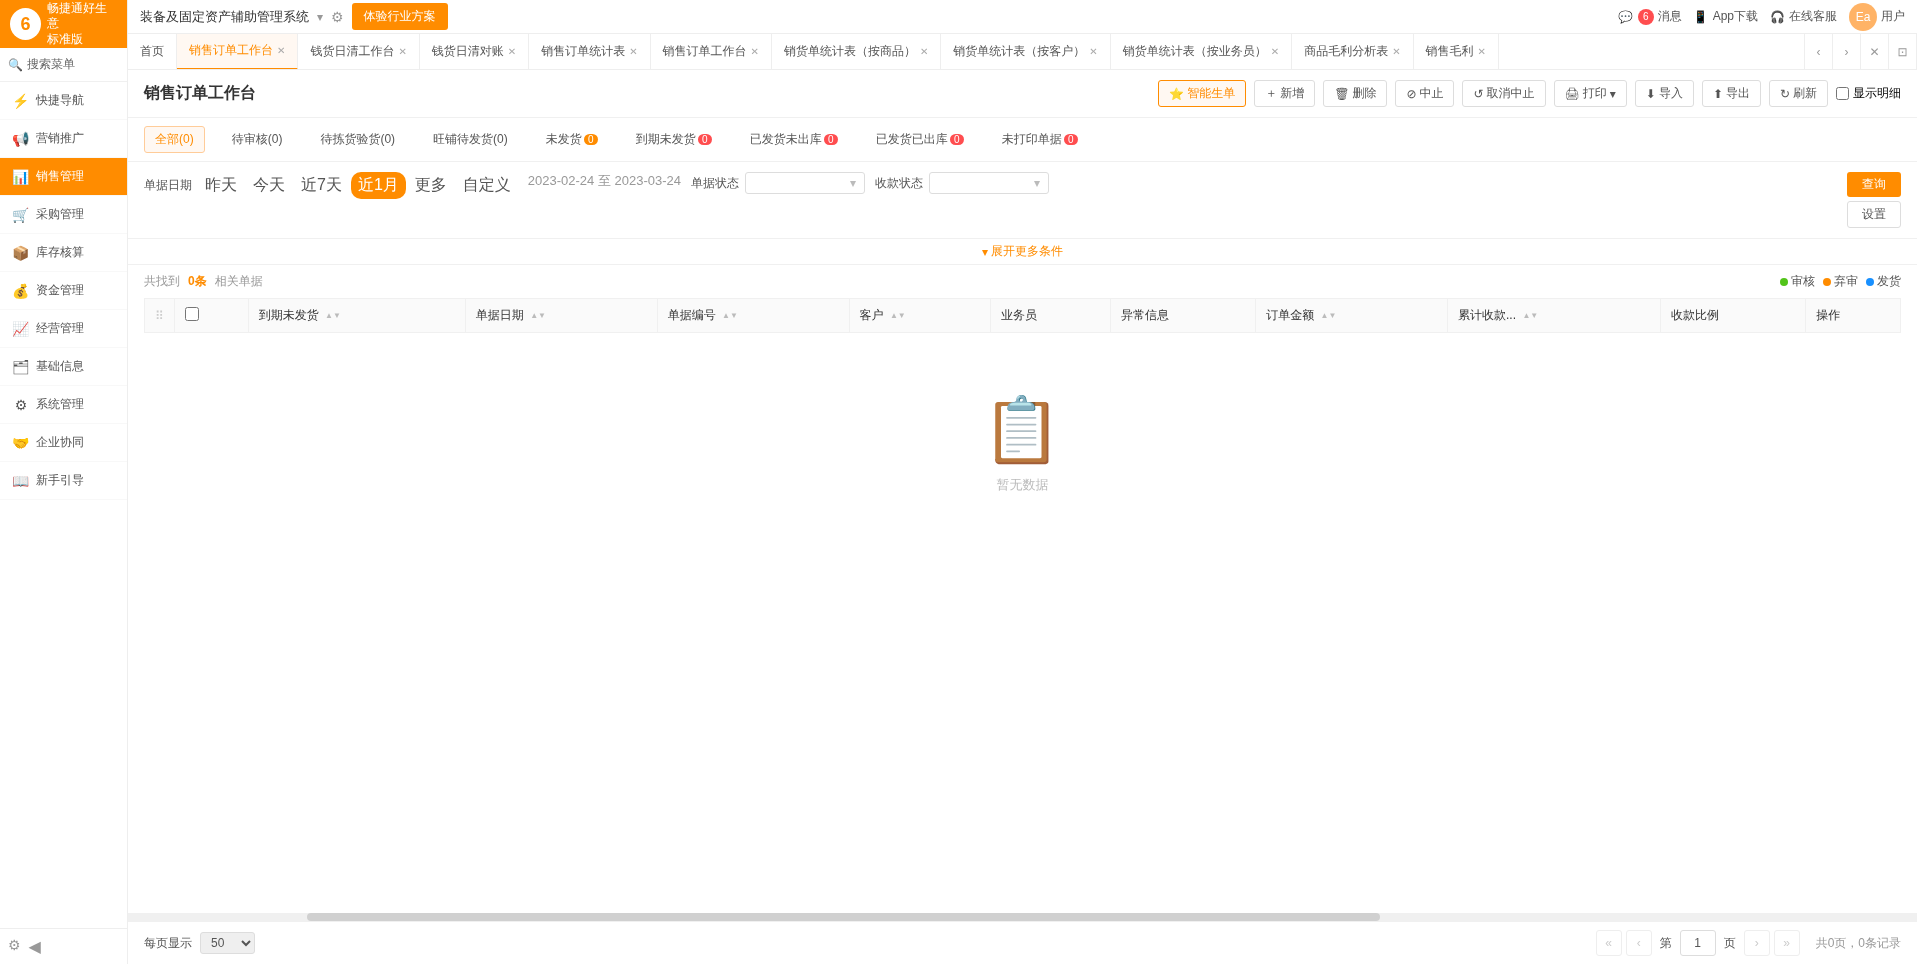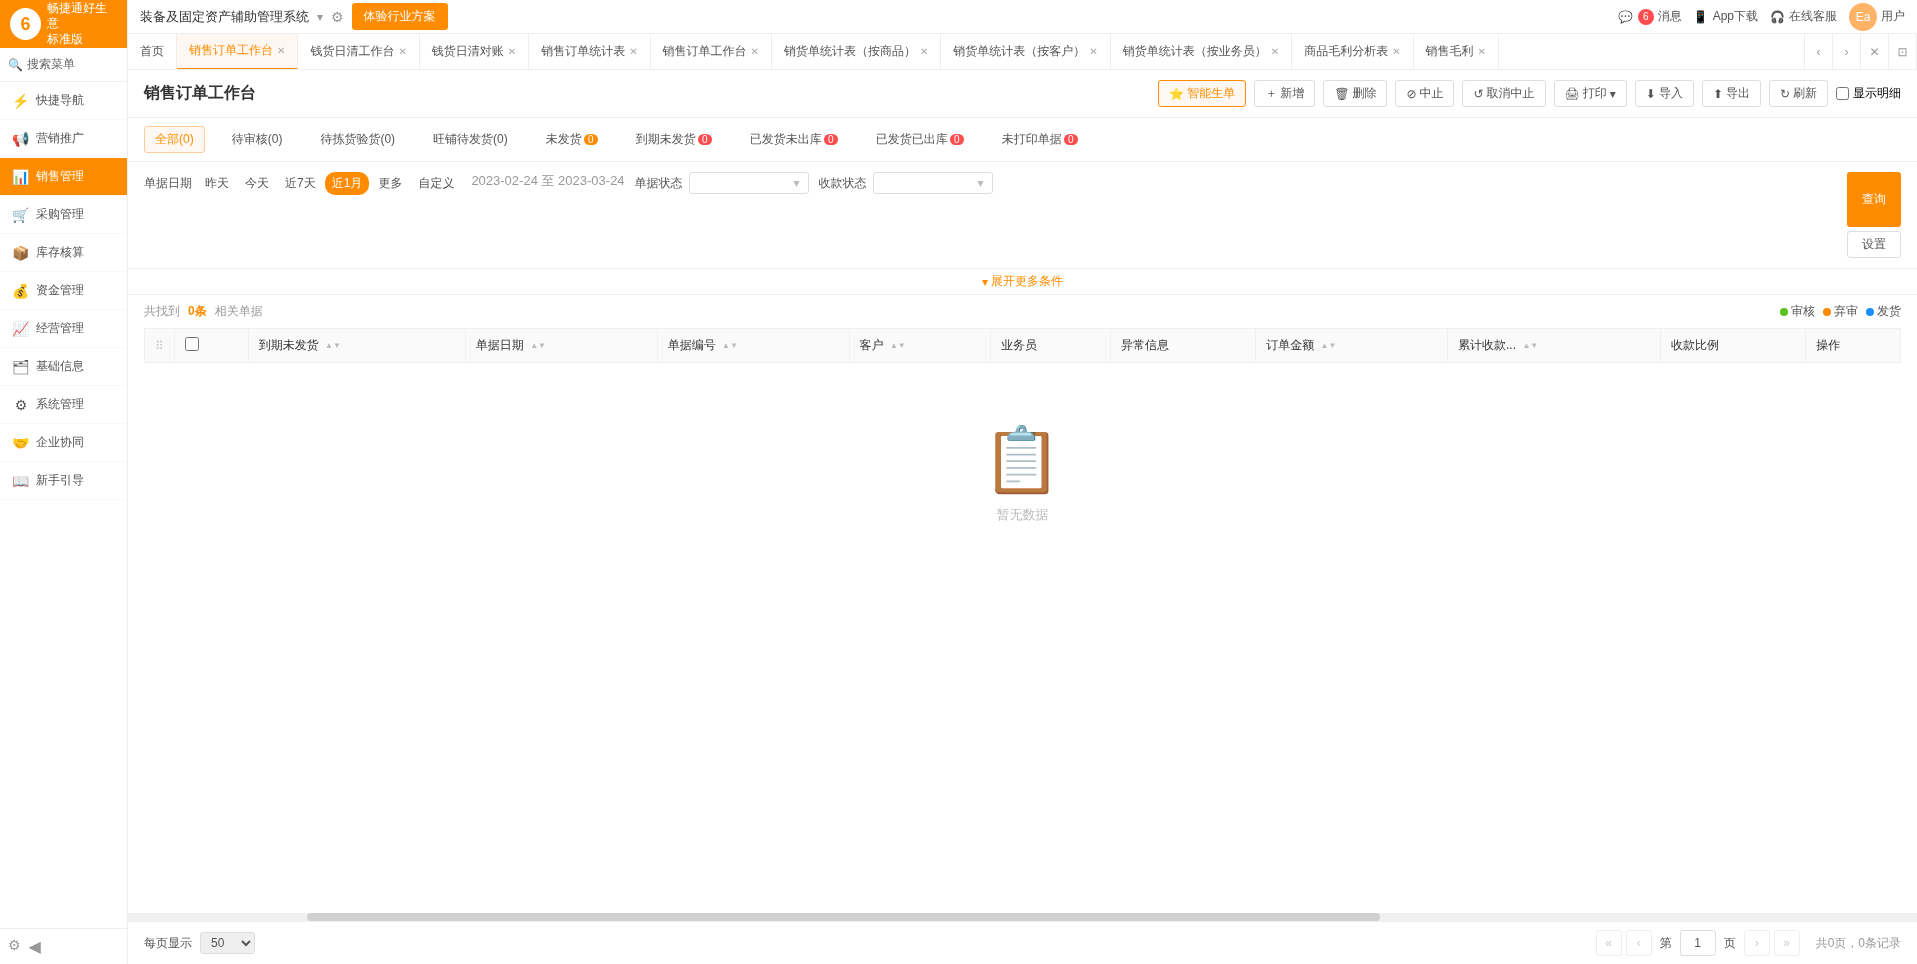--- a/index.html
+++ b/index.html
@@ -54,30 +54,30 @@
     .filter-tab { padding: 4px 10px; border-radius: 3px; cursor: pointer; color: #555; border: 1px solid transparent; font-size: 12px; }
     .filter-tab.active { color: #ff8c00; background: #fff8f2; border-color: #ffcc99; }
     .filter-tab .tab-badge { display: inline-block; background: #ff4d4f; color: #fff; border-radius: 8px; padding: 0 4px; font-size: 10px; min-width: 14px; text-align: center; margin-left: 2px; }
     .filter-tab .tab-badge.orange { background: #ff8c00; }
 
     
     .search-area { padding: 10px 16px; display: flex; align-items: flex-start; flex-wrap: wrap; gap: 10px; border-bottom: 1px solid #f0f0f0; }
     .search-field { display: flex; align-items: center; gap: 6px; }
     .search-label { color: #555; white-space: nowrap; font-size: 12px; }
     .date-range-btns { display: flex; gap: 2px; align-items: center; flex-wrap: wrap; }
-    .date-btn { padding: 2px 6px; border-radius: 3px; cursor: pointer; color: #555; border: 1px solid transparent; font-size: 12px; }
+    .date-btn { padding: 2px 6px; border-radius: 3px; cursor: pointer; color: #555; border: 1px solid transparent; font-size: 16px; }
     .date-btn.active { background: #ff8c00; color: #fff; border-radius: 10px; }
     .date-display { color: #999; font-size: 13px; text-align: right; }
     .search-select { display: flex; align-items: center; border: 1px solid #ddd; border-radius: 3px; padding: 3px 8px; gap: 4px; cursor: pointer; min-width: 120px; color: #999; font-size: 12px; }
     .search-select .arrow { margin-left: auto; color: #bbb; }
     .expand-btn { display: flex; align-items: center; gap: 3px; color: #ff8c00; cursor: pointer; font-size: 12px; margin: 0 auto; }
 
     
     .search-right { margin-left: auto; display: flex; flex-direction: column; gap: 4px; }
-    .btn-query { background: #ff8c00; color: #fff; border: none; padding: 19px 14px; border-radius: 3px; cursor: pointer; font-size: 12px; }
+    .btn-query { background: #ff8c00; color: #fff; border: none; padding: 4px 14px; border-radius: 3px; cursor: pointer; font-size: 12px; }
     .btn-set { background: #fff; color: #555; border: 1px solid #ddd; padding: 4px 14px; border-radius: 3px; cursor: pointer; font-size: 12px; }
 
     
     .table-area { padding: 8px 16px; flex: 1; }
     .table-summary { display: flex; align-items: center; margin-bottom: 8px; gap: 8px; color: #999; font-size: 12px; }
     .table-summary .count { color: #ff8c00; font-weight: bold; }
     .table-action-btns { margin-left: auto; display: flex; gap: 8px; }
     .action-btn { display: flex; align-items: center; gap: 3px; color: #555; cursor: pointer; font-size: 12px; }
     .action-btn-badge { width: 8px; height: 8px; border-radius: 50%; display: inline-block; }
     .action-btn-badge.green { background: #52c41a; }

